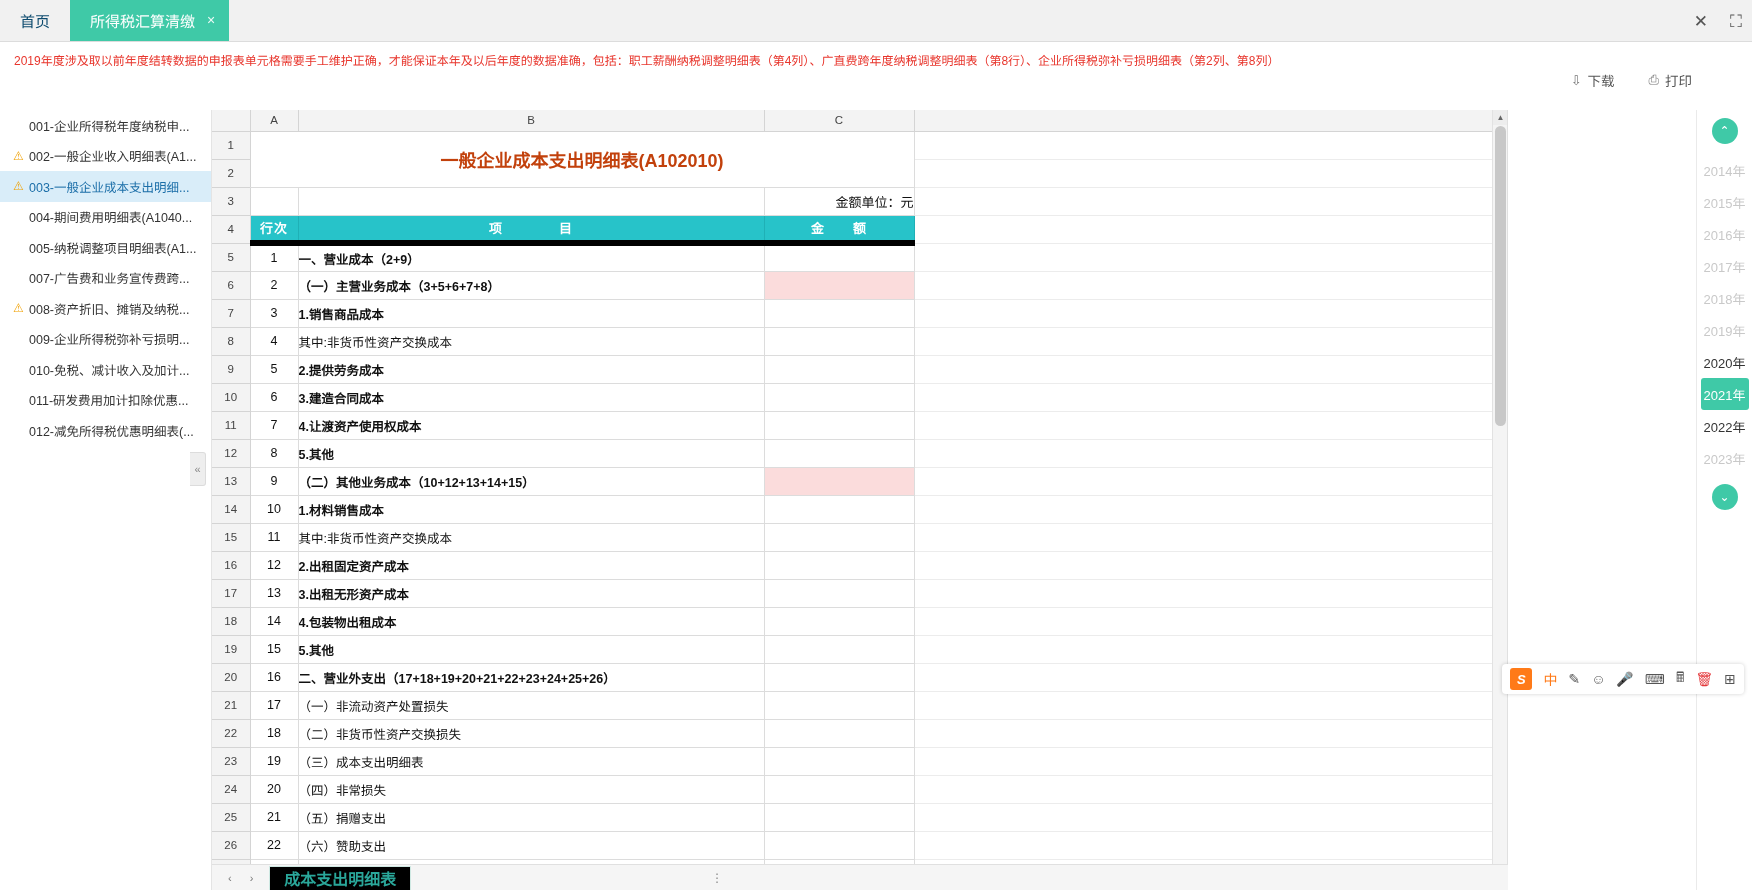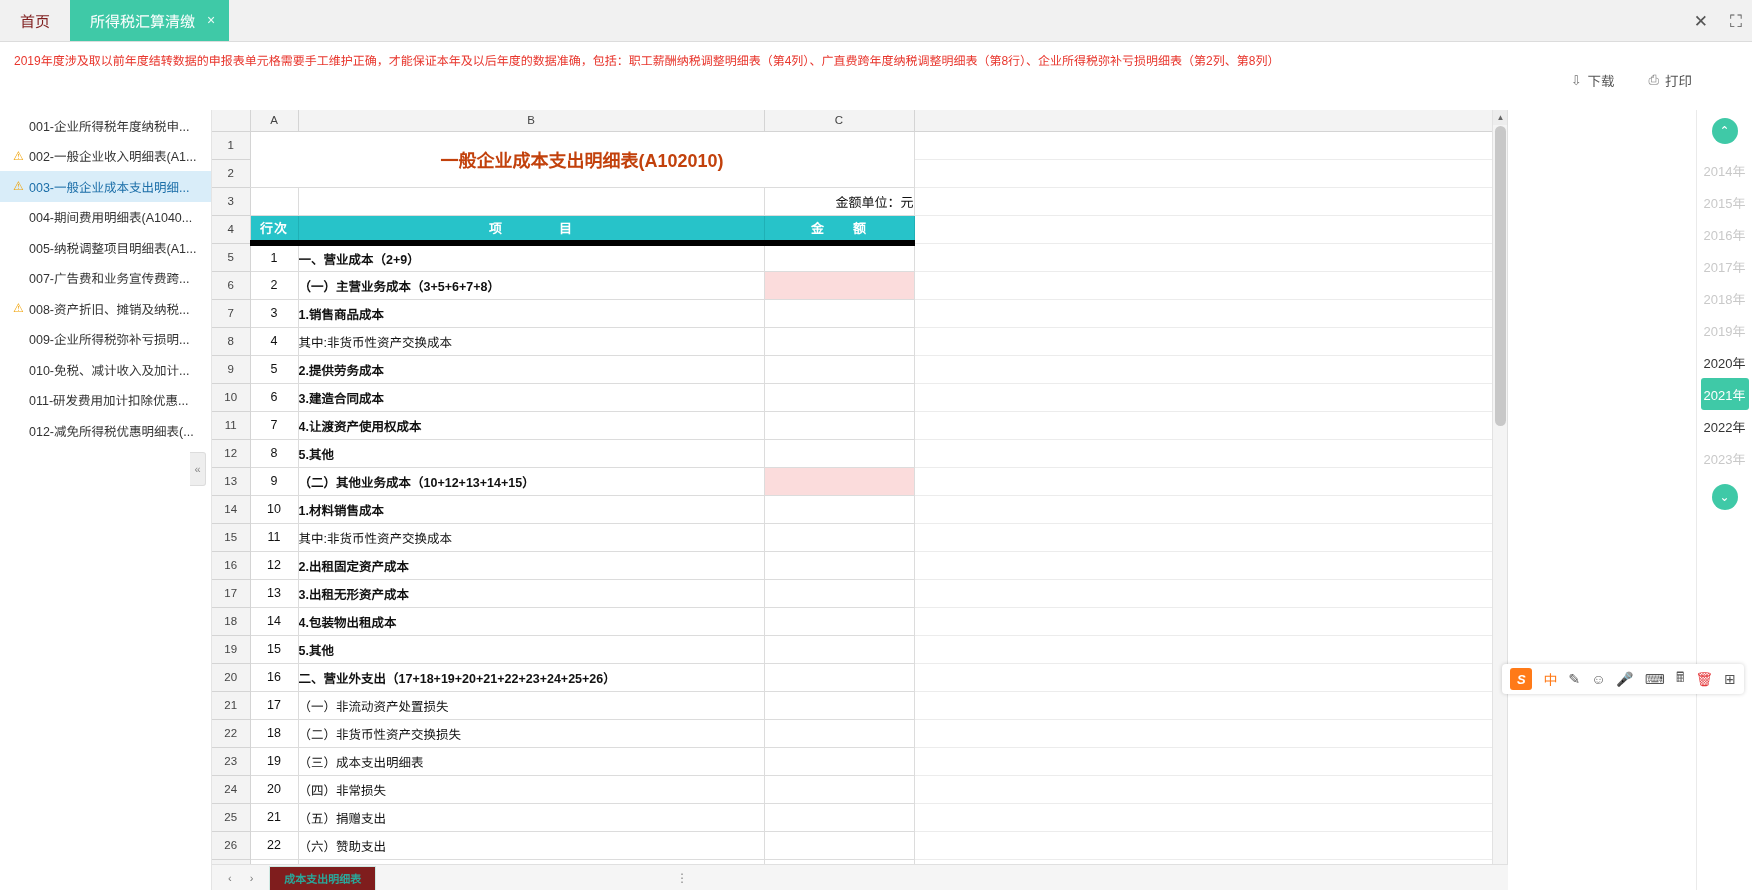--- a/index.html
+++ b/index.html
@@ -26,21 +26,21 @@
   }
   .tab {
     height: 42px;
     display: flex; align-items: center;
     padding: 0 20px;
     font-size: 15px;
     color: #333;
     cursor: pointer;
     background: transparent;
   }
-  .tab.home { color: #7f1d1d; }
+  .tab.home { color: #0c4a6e; }
   .tab.active {
     background: #3fc9a7;
     color: #ffffff;
     padding-right: 14px;
   }
   .tab .close {
     margin-left: 12px;
     font-size: 14px;
     opacity: .9;
   }
@@ -211,22 +211,22 @@
     position: absolute; left: 212px; bottom: 0;
     width: 1296px; height: 26px;
     background: #f5f5f5;
     border-top: 1px solid #e0e0e0;
     display: flex; align-items: center;
   }
   .nav-arrows { display: flex; gap: 18px; padding: 0 16px; color: #777; font-size: 11px; }
   .stab {
     height: 24px; padding: 0 14px;
     display: flex; align-items: center;
-    font-size: 11px; color: #2aa79a; font-weight: bold;
-    background: #7f1d1d;
+    font-size: 16px; color: #2aa79a; font-weight: bold;
+    background: #000000;
     border: 1px solid #cfe9e3; border-bottom: none;
     cursor: pointer;
   }
   .dots { margin-left: 300px; color: #888; letter-spacing: 2px; font-size: 12px; }
 
   
   .yearpanel {
     position: absolute; top: 110px; right: 0;
     width: 56px; height: 780px;
     background: #ffffff;

